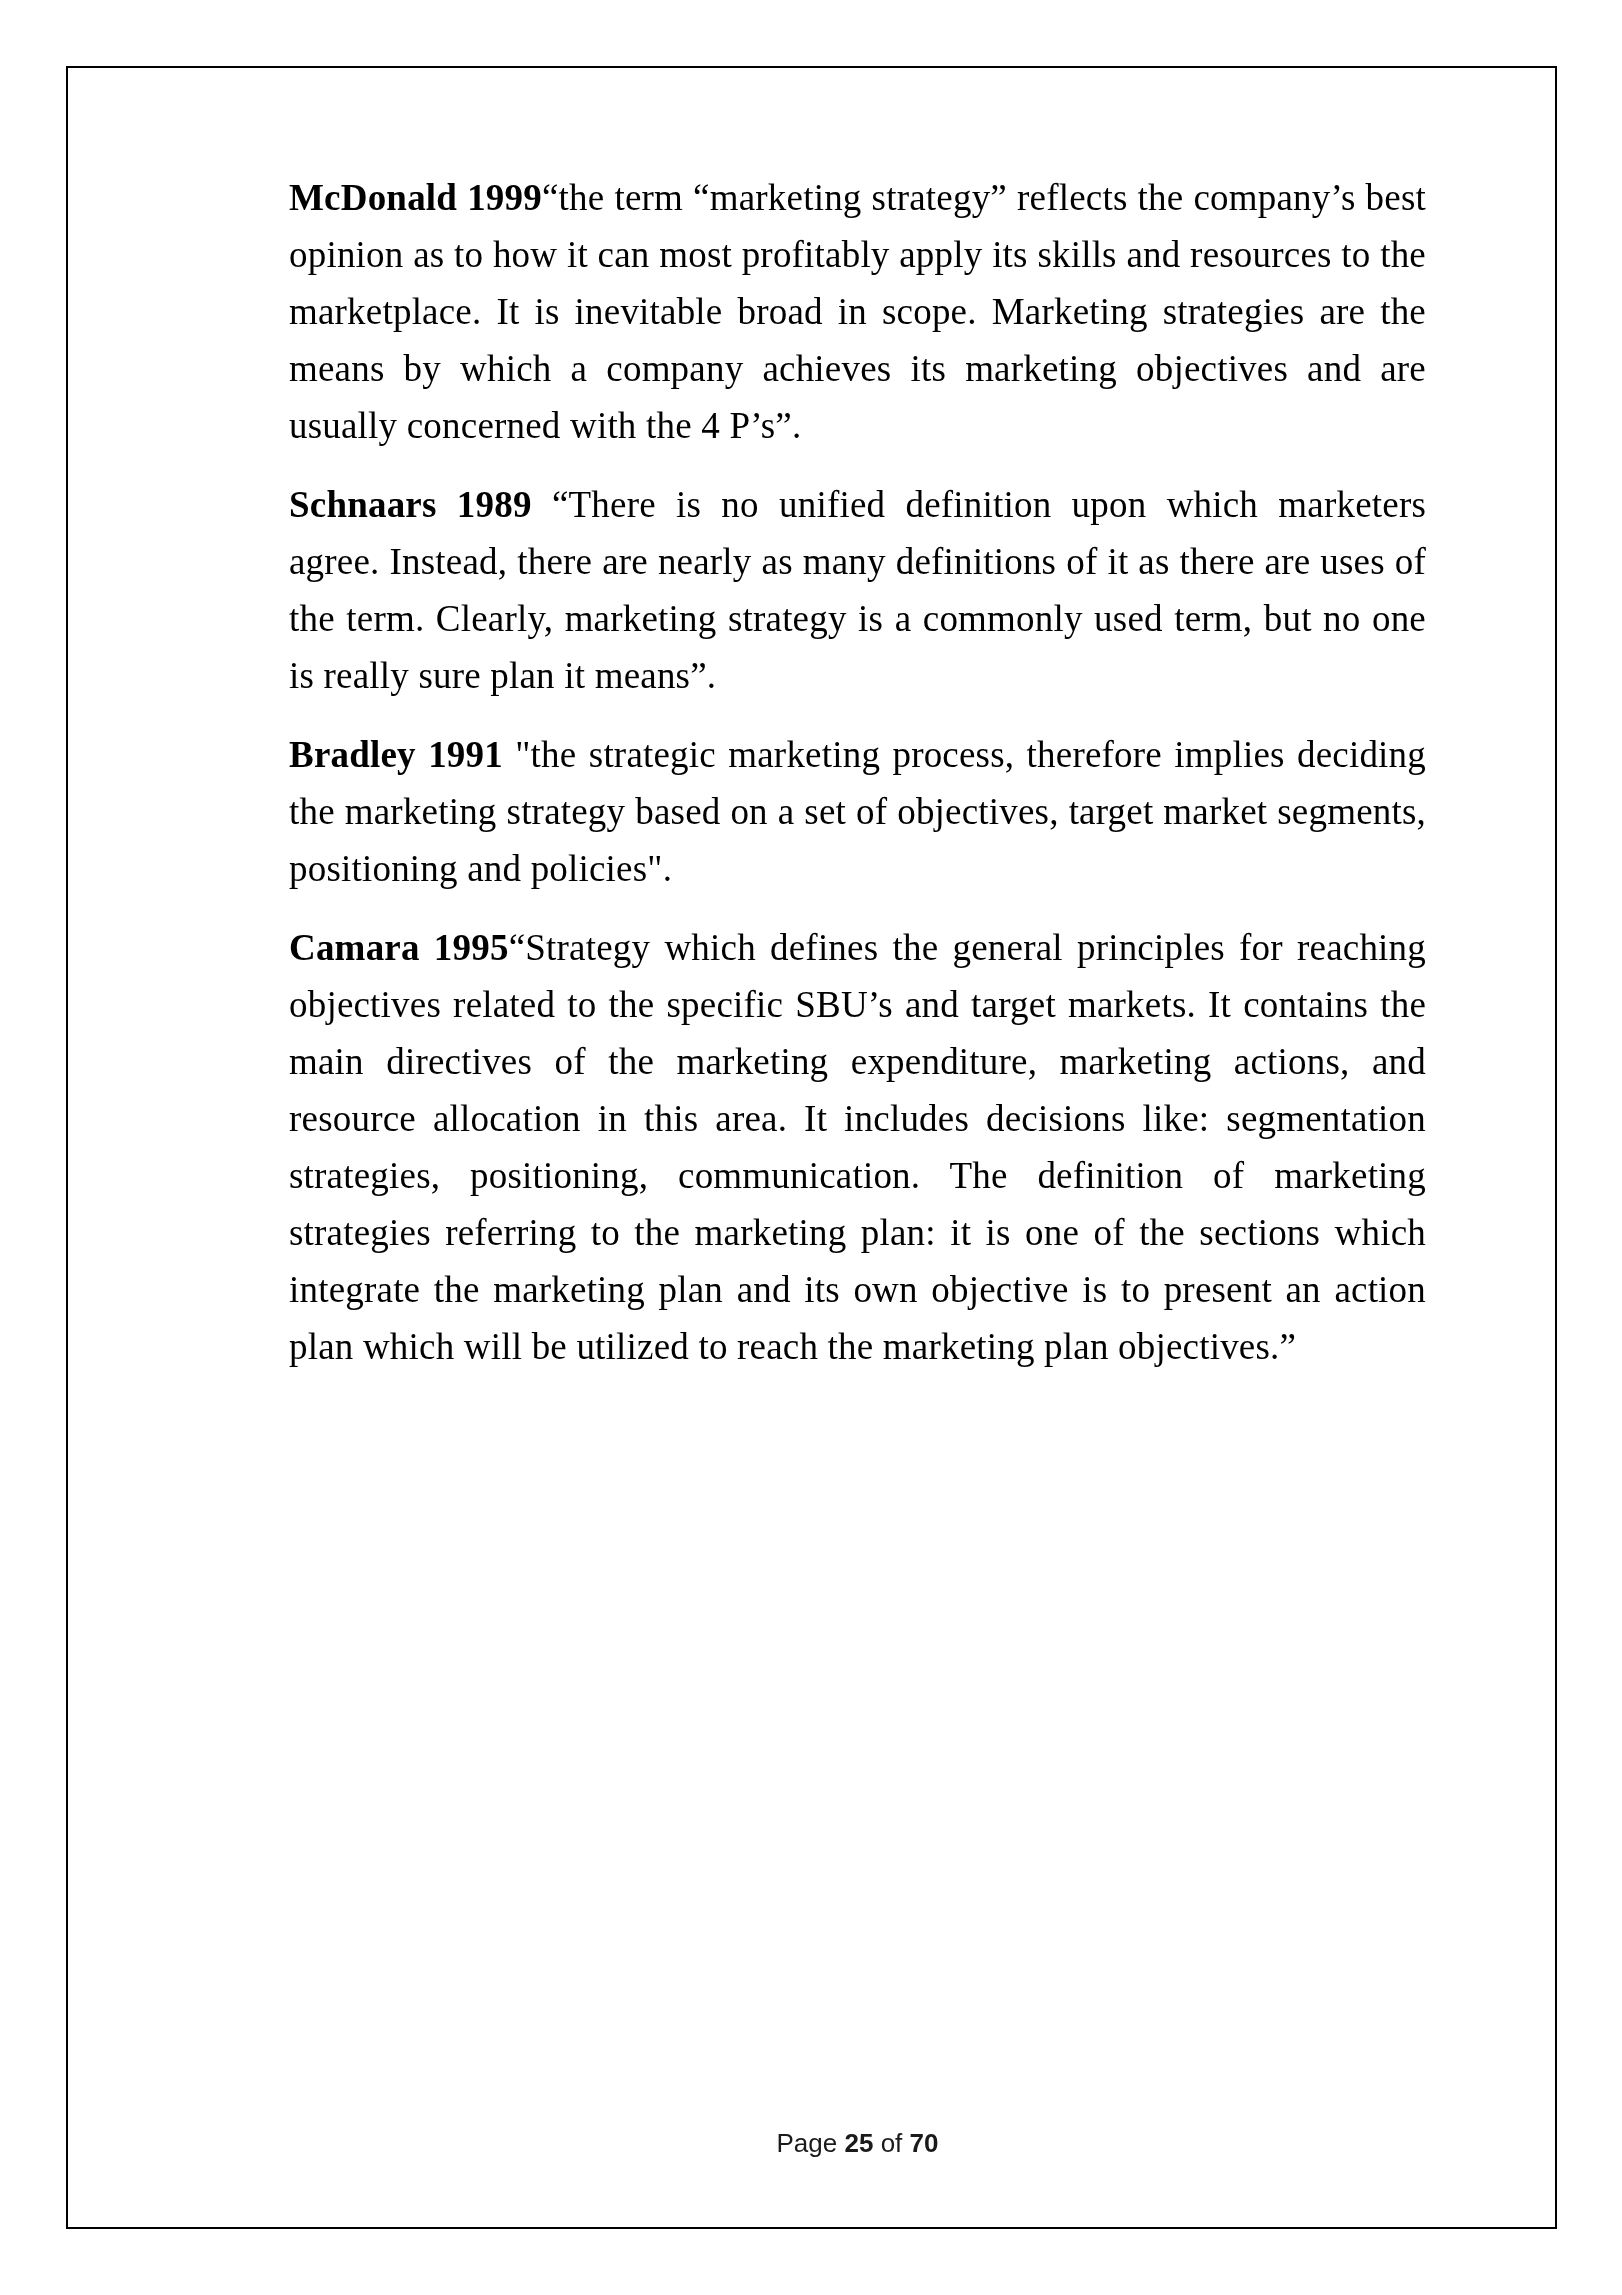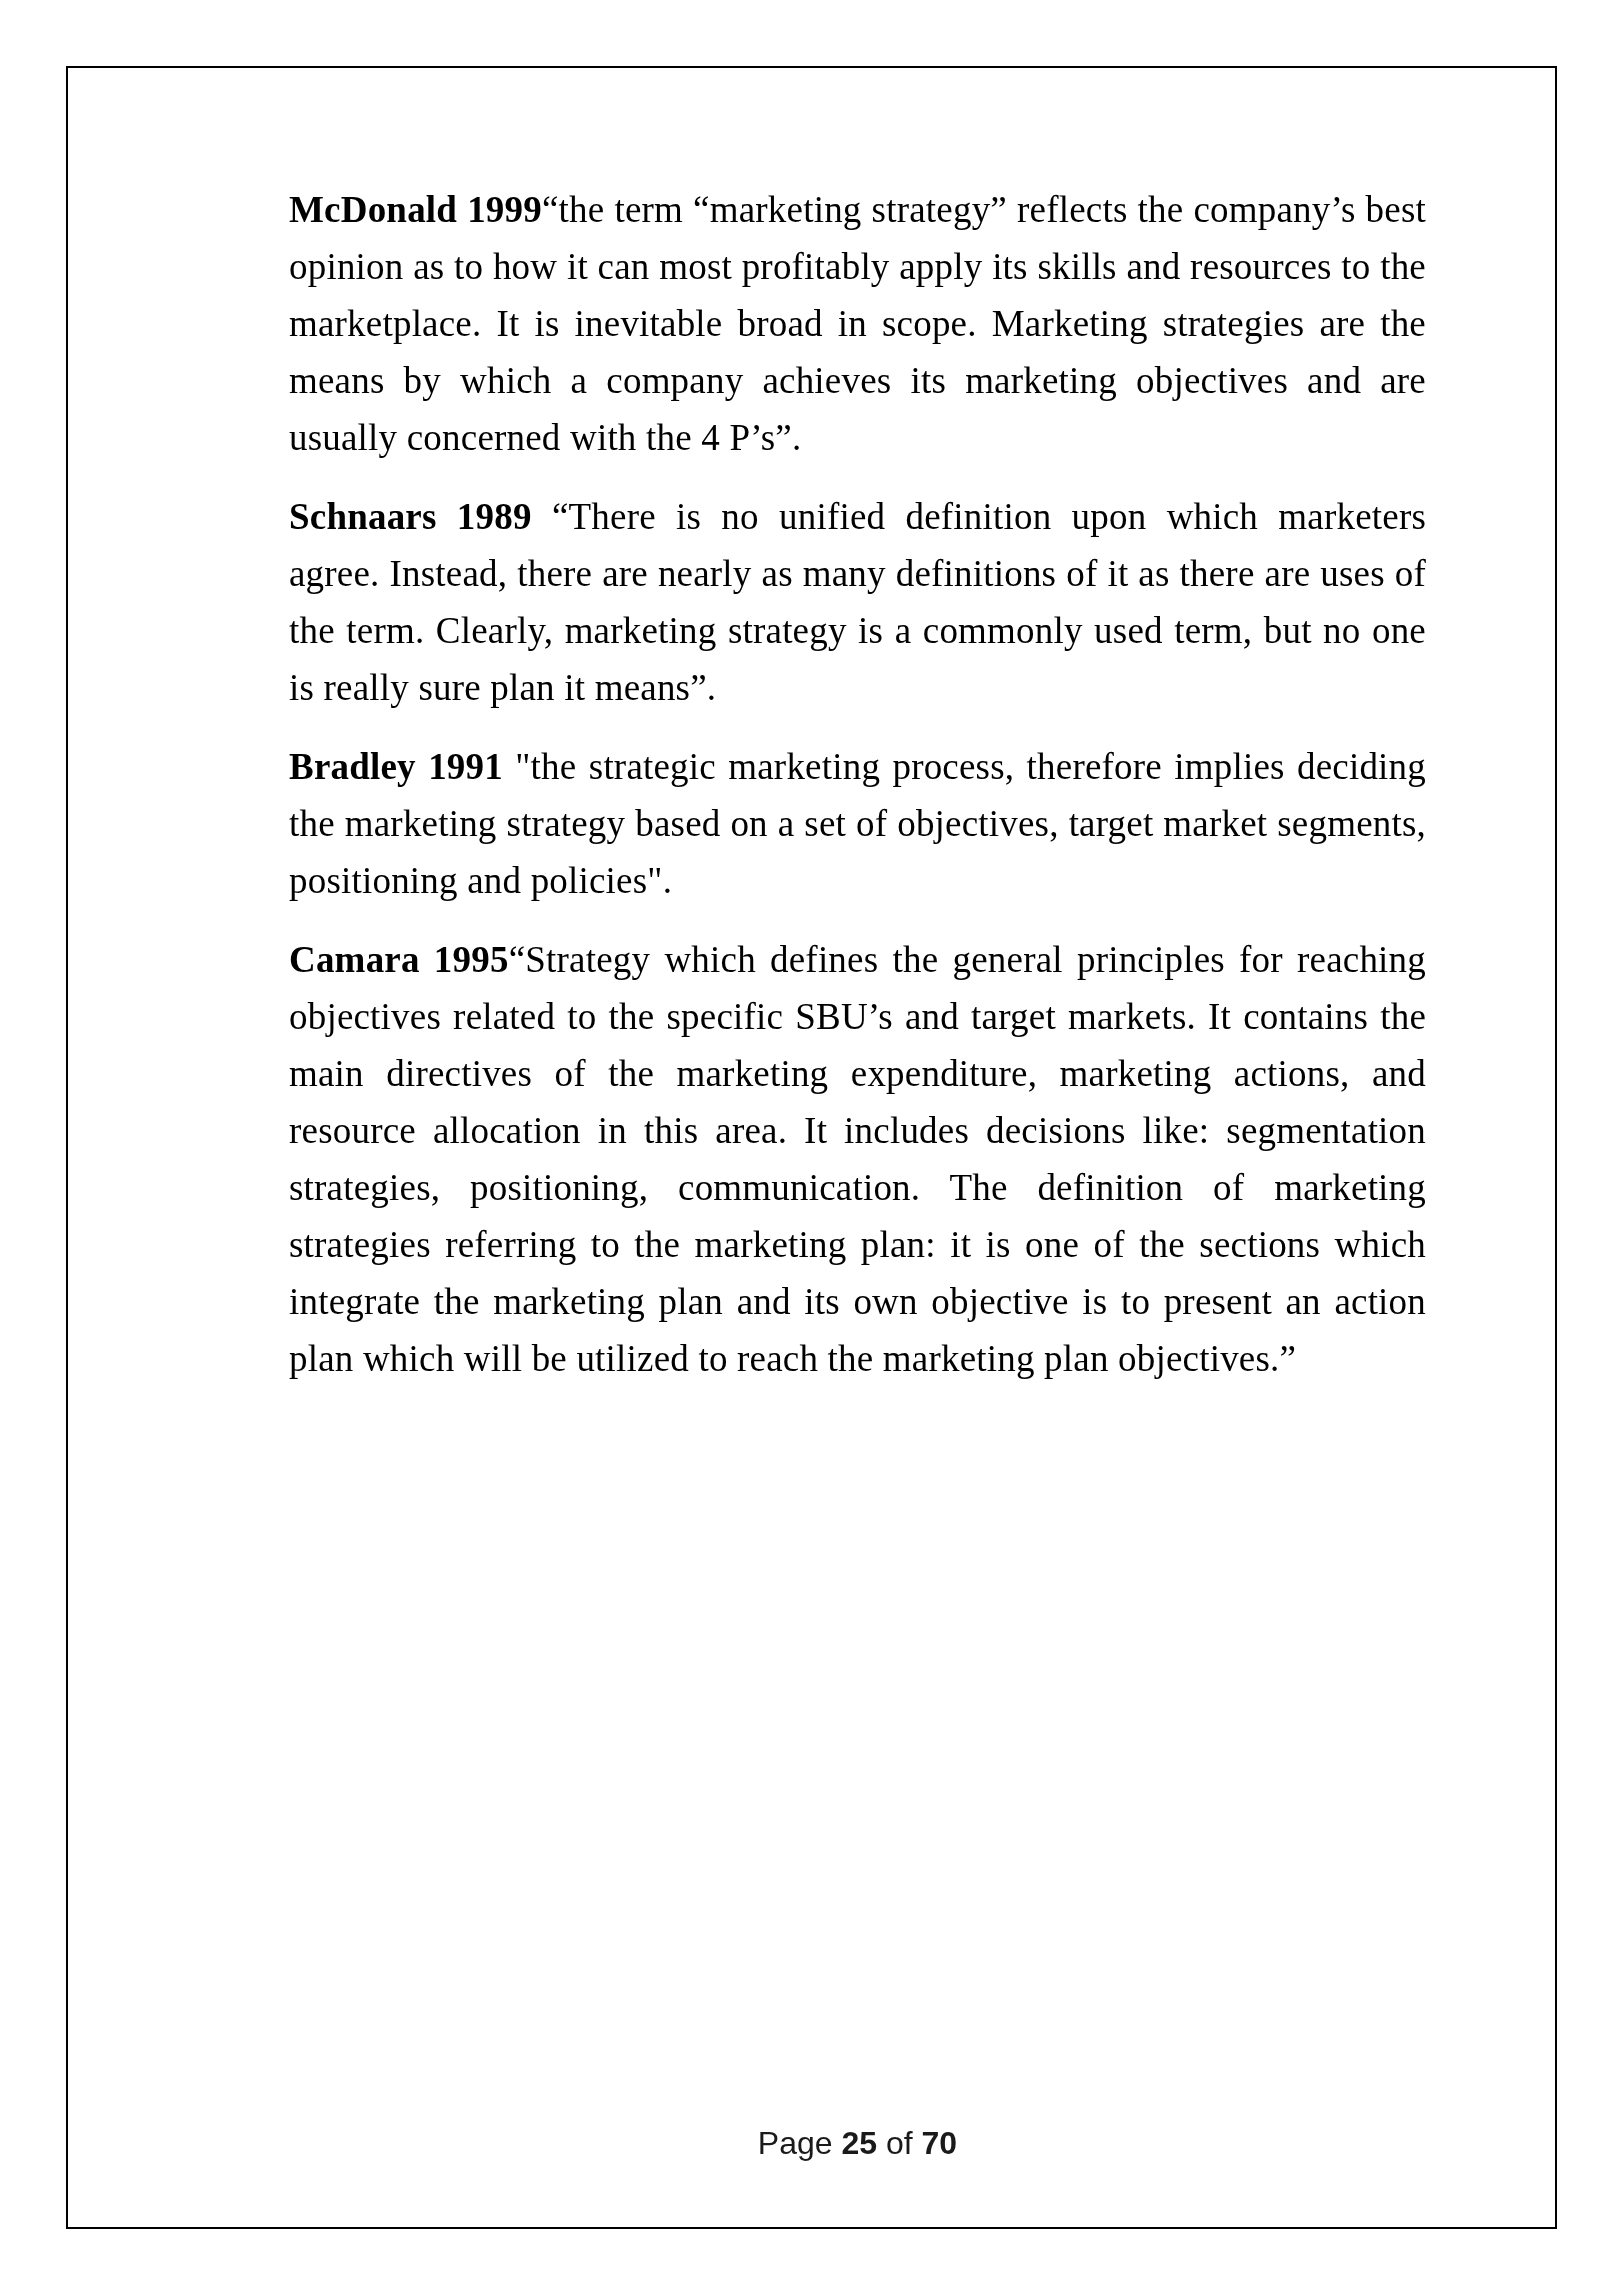--- a/index.html
+++ b/index.html
@@ -21,41 +21,41 @@
     top: 66px;
     width: 1487px;
     height: 2159px;
     border: 2.4px solid #000000;
     background: #ffffff;
     box-sizing: content-box;
   }
   .content {
     position: absolute;
     left: 289px;
-    top: 181px;
+    top: 169px;
     width: 1137px;
   }
   p.para {
     margin: 0 0 22px 0;
     font-size: 37px;
     line-height: 57px;
     text-align: justify;
     letter-spacing: 0.2px;
   }
   p.para .author {
     font-weight: bold;
   }
   .page-footer {
     position: absolute;
     left: 289px;
     top: 2124px;
     width: 1137px;
     text-align: center;
     font-family: "Liberation Sans", sans-serif;
-    font-size: 32px;
+    font-size: 26px;
     line-height: 38px;
     color: #1a1a1a;
   }
   .page-footer .bold {
     font-weight: bold;
   }
 </style>
 </head>
 <body>
 

